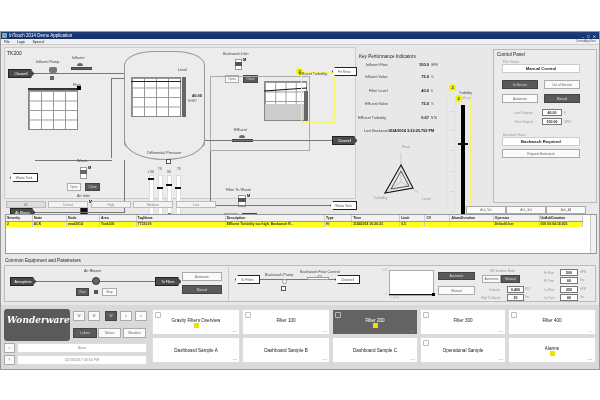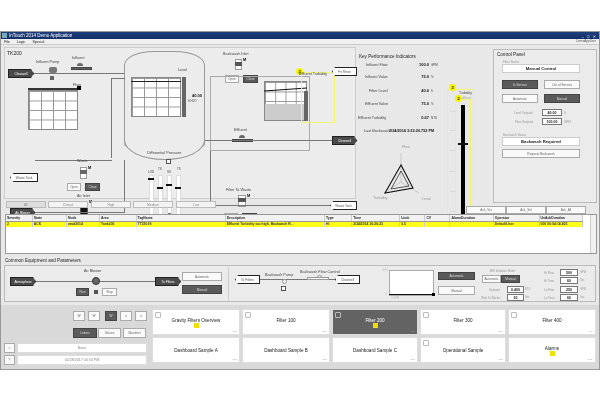--- a/index.html
+++ b/index.html
@@ -320,20 +320,23 @@
     <div class="lbl" style="left:575px;top:13px;font-size:2.6px;color:#999">Sec</div>
     <div class="lbl" style="left:539px;top:22px;font-size:3px;color:#999">Lo Flow</div>
     <div class="field" style="left:555px;top:20px;width:18px">250</div>
     <div class="lbl" style="left:575px;top:22px;font-size:2.6px;color:#999">GPM</div>
     <div class="lbl" style="left:539px;top:30px;font-size:3px;color:#999">Lo Time</div>
     <div class="field" style="left:555px;top:28px;width:18px">60</div>
     <div class="lbl" style="left:575px;top:30px;font-size:2.6px;color:#999">Sec</div>
   </div>
 
   <div class="abs" style="left:0;top:273px;width:598px;height:64px;background:#d9d9d9">
+    <div class="abs" style="left:3px;top:4px;width:66px;height:32px;background:#5a5a5a;border-radius:3px;color:#fff;font-family:'DejaVu Serif',serif;font-style:italic;font-weight:bold;font-size:9px;line-height:22px;padding-left:3px;transform:none">
+      <span>Wonderware</span>
+    </div>
     <div class="btn" style="left:72px;top:6px;width:12px;height:10px;line-height:9px">W</div>
     <div class="btn" style="left:87px;top:6px;width:12px;height:10px;line-height:9px">W</div>
     <div class="btn dark" style="left:104px;top:6px;width:12px;height:10px;line-height:9px">W</div>
     <div class="btn" style="left:119px;top:6px;width:12px;height:10px;line-height:9px">x</div>
     <div class="btn" style="left:134px;top:6px;width:12px;height:10px;line-height:9px">x</div>
     <div class="btn dark" style="left:72px;top:23px;width:24px;height:10px;line-height:9px">Letters</div>
     <div class="btn" style="left:97px;top:23px;width:23px;height:10px;line-height:9px">Values</div>
     <div class="btn" style="left:122px;top:23px;width:23px;height:10px;line-height:9px">Manifest</div>
     <div class="btn" style="left:3px;top:38px;width:11px;height:10px;line-height:9px">∿</div>
     <div class="field" style="left:16px;top:38px;width:130px;height:10px;line-height:9px;font-weight:normal;color:#888;border-color:#ddd">None</div>

